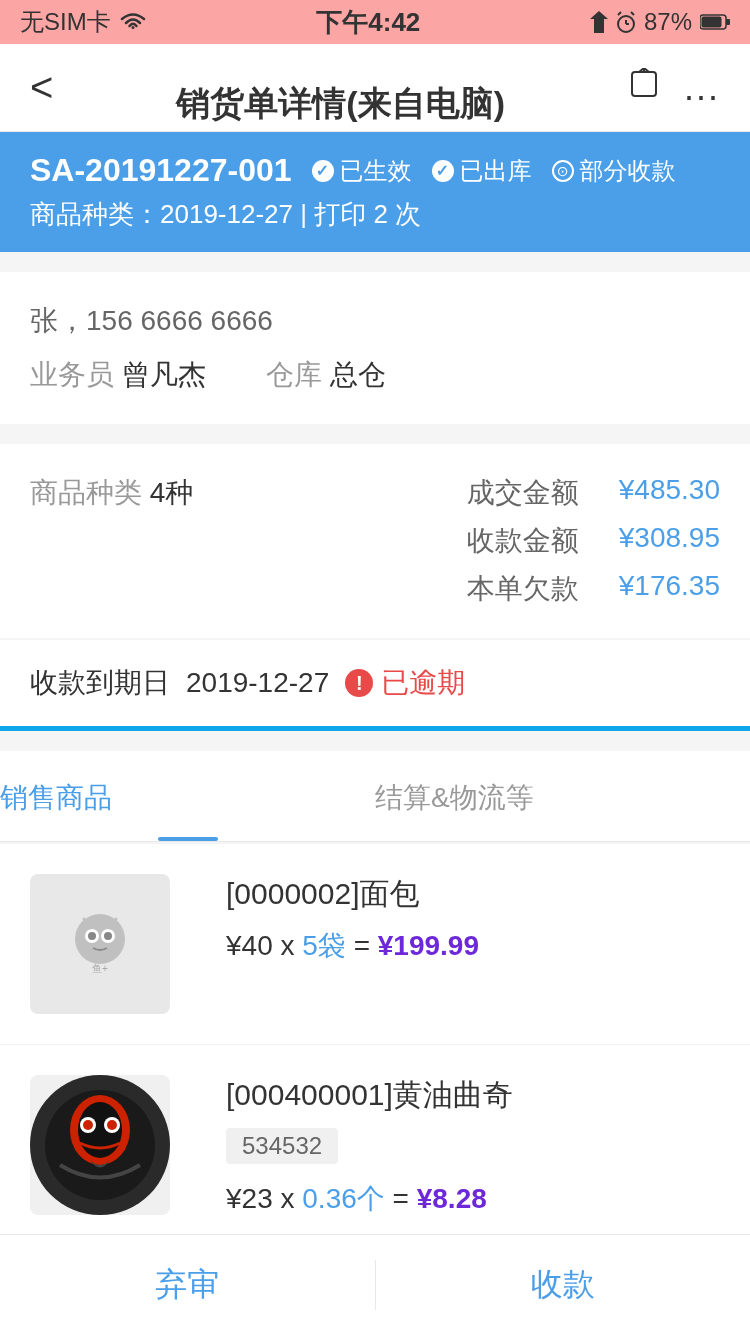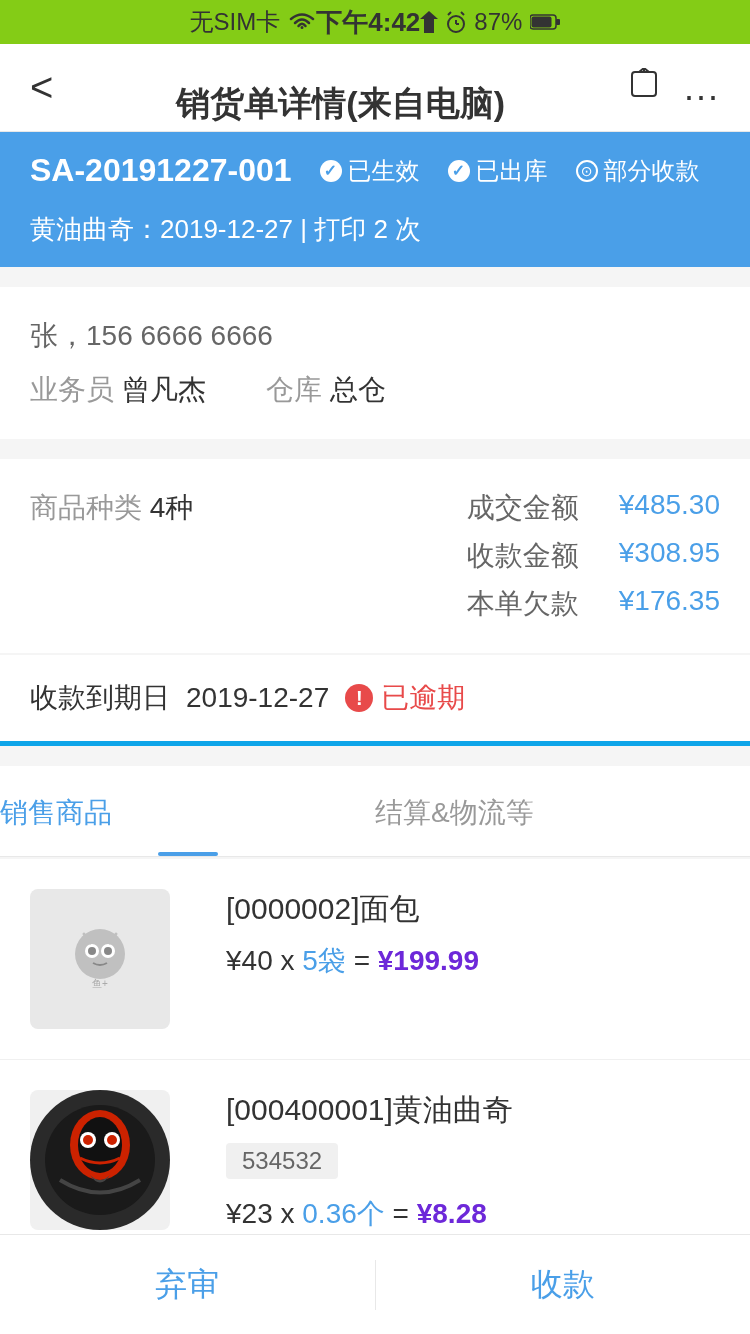--- a/index.html
+++ b/index.html
@@ -9,24 +9,24 @@
       background: #f5f5f5;
       width: 750px;
       min-height: 1334px;
       font-size: 28px;
       color: #333;
     }
 
     
     .status-bar {
       height: 44px;
-      background: #84cc16;
-      display: flex;
-      align-items: center;
-      justify-content: center;
+      background: #fca5a5;
+      display: flex;
+      align-items: center;
+      justify-content: space-between;
       padding: 0 20px;
       font-size: 24px;
       font-weight: 500;
     }
     .status-left { display: flex; align-items: center; gap: 8px; }
     .status-center { font-weight: 600; font-size: 26px; }
     .status-right { display: flex; align-items: center; gap: 8px; font-size: 24px; }
 
     
     .nav-bar {
@@ -53,22 +53,22 @@
     .nav-actions { display: flex; align-items: center; gap: 24px; }
 
     
     .header-banner {
       background: #4a9fe8;
       padding: 20px 30px;
     }
     .banner-row1 {
       display: flex;
       align-items: center;
-      gap: 28px;
-      margin-bottom: 23px;
+      gap: 20px;
+      margin-bottom: 8px;
     }
     .order-id {
       font-size: 32px;
       font-weight: 700;
       color: #fff;
     }
     .badge {
       display: flex;
       align-items: center;
       gap: 6px;
@@ -369,21 +369,21 @@
     <span class="badge">
       <span class="badge-check">✓</span>
       <span>已出库</span>
     </span>
     <span class="badge">
       <span class="badge-clock">⊙</span>
       <span>部分收款</span>
     </span>
   </div>
   <div class="banner-row2">
-    <span>黄油曲奇：</span><span>2019-12-27</span>
+    <span>商品种类：</span><span>2019-12-27</span>
     <span>| 打印 2 次</span>
   </div>
 </div>
 
 <div class="customer-section">
   <div class="customer-info">张，156 6666 6666</div>
   <div class="customer-meta">
     <span class="meta-label">业务员</span>
     <span class="meta-value">曾凡杰</span>
     <span class="meta-label">仓库</span>

